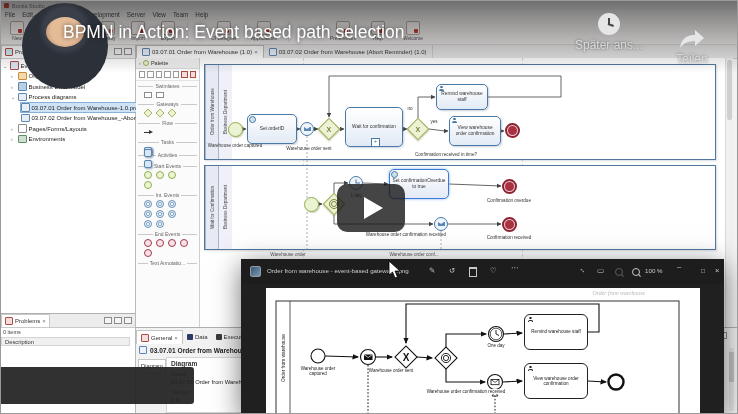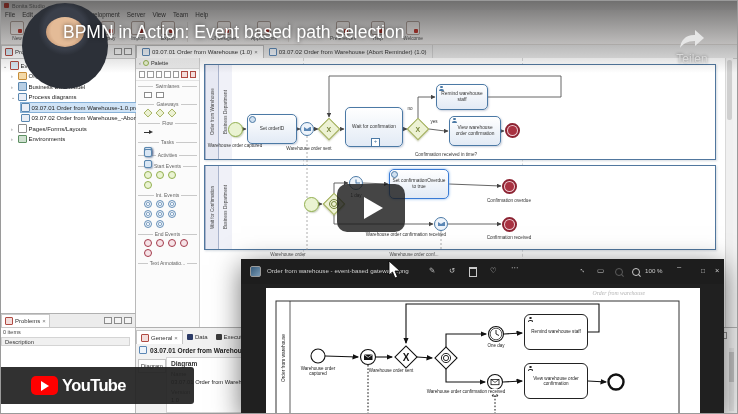--- a/index.html
+++ b/index.html
@@ -595,27 +595,27 @@
     </div>
   </div>
 
   <svg class="cursor-svg" width="13" height="19" viewBox="0 0 13 19">
     <path d="M1,1 L1,15 L4.5,12 L7,18 L9.5,17 L7,11 L12,11 Z" fill="#fff" stroke="#000" stroke-width="0.8"></path>
   </svg>
 
   <div class="yt-grad"></div>
   <div class="yt-avatar"></div>
   <div class="yt-title">BPMN in Action: Event based path selection</div>
+  <div class="yt-topbtn" style="left:560px;top:12px;width:96px">
+    <div class="clockico"></div>
+    <div class="lbl">Später ans...</div>
+  </div>
   <div class="yt-topbtn" style="left:666px;top:28px;width:50px">
     <svg class="shareico" viewBox="0 0 26 20">
       <path d="M16,1 L25,9 L16,17 L16,12 C8,12 4,15 1,19 C2,11 7,5.5 16,6 Z" fill="#e6e6e6"></path>
     </svg>
     <div class="lbl">Teilen</div>
   </div>
   <div class="yt-play"></div>
   <div class="yt-watch">
-    <span class="yt-logo">
-      <span class="pbtn"></span>
-      <span class="word">YouTube</span>
-    </span>
   </div>
 
 </div>
 
 </body></html>

